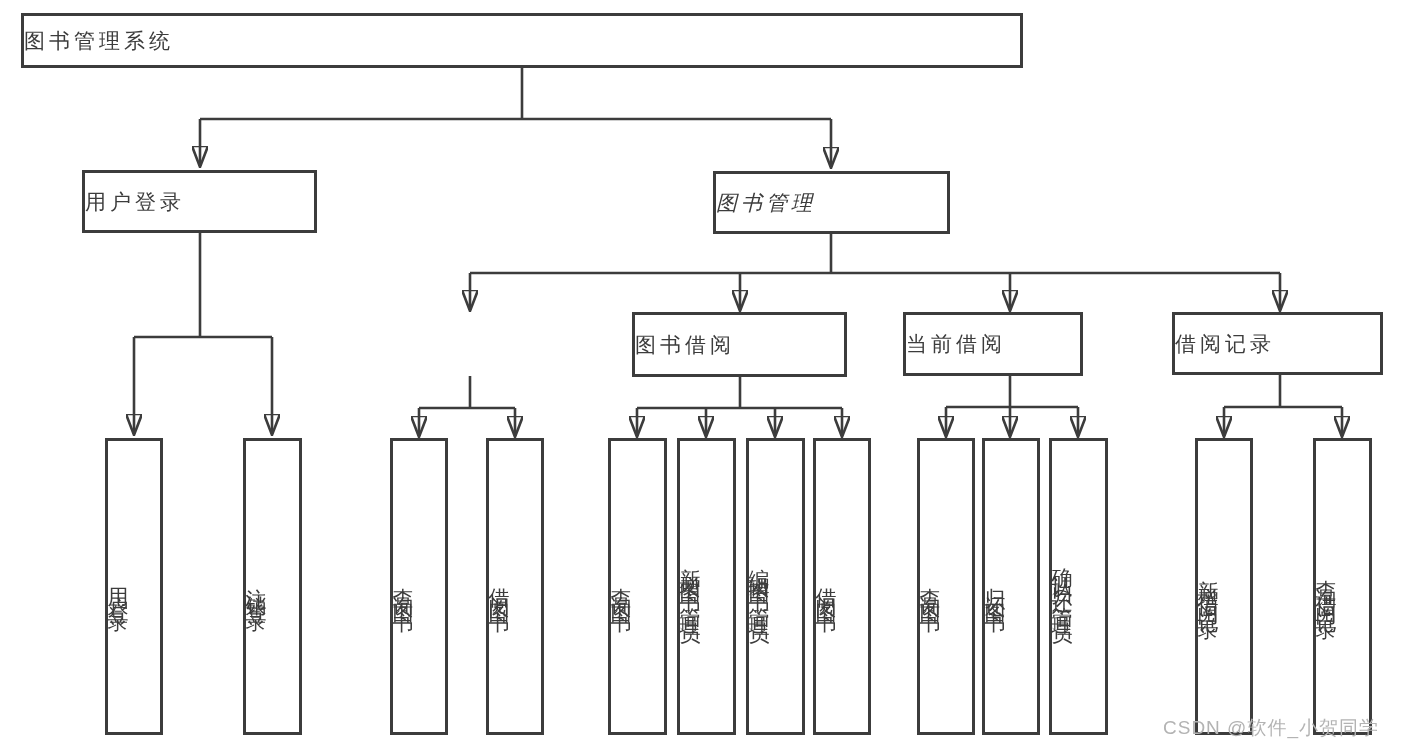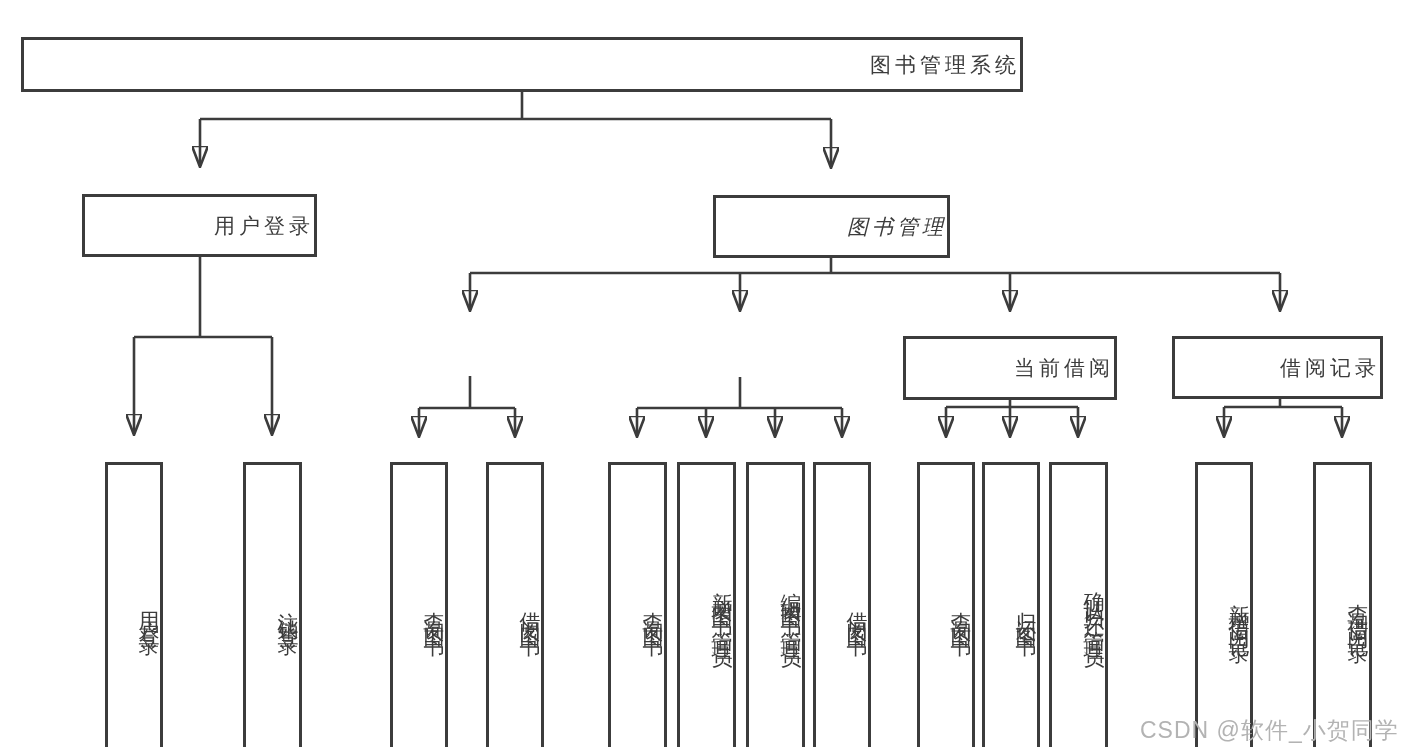--- a/index.html
+++ b/index.html
@@ -18,23 +18,22 @@
     width: 1405px; height: 747px;
   }
   #edges path { stroke: #3c3c3c; stroke-width: 2.6; fill: none; }
   .box {
     position: absolute;
     box-sizing: border-box;
     background: #ffffff;
     border: 3px solid #3c3c3c;
     display: flex;
     align-items: center;
-    justify-content: flex-end;
+    justify-content: flex-start;
     text-align: center;
-    margin-top: 24px;
   }
   .hlabel {
     font-size: 21px;
     letter-spacing: 4px;
     white-space: nowrap;
     color: #3c3c3c;
   }
   .leaf .vlabel {
     writing-mode: vertical-rl;
     text-orientation: mixed;
@@ -42,22 +41,22 @@
     letter-spacing: 8px;
     line-height: 1.0;
     color: #3c3c3c;
     white-space: nowrap;
   }
   #watermark {
     position: absolute;
     left: 1140px;
     top: 715px;
     width: 262px;
-    text-align: left;
-    font-size: 23px;
+    text-align: center;
+    font-size: 19px;
     letter-spacing: 1px;
     color: #b3b3b3;
     white-space: nowrap;
   }
 </style>
 </head>
 <body>
 
 <div id="stage">
 
@@ -106,21 +105,24 @@
     <span class="hlabel">图书管理系统</span>
   </div>
 
   <div class="box" style="left:82px; top:170px; width:235px; height:63px;">
     <span class="hlabel">用户登录</span>
   </div>
   <div class="box" style="left:713px; top:171px; width:237px; height:63px;font-style:italic;">
     <span class="hlabel">图书管理</span>
   </div>
 
-  <div class="box" style="left:903px; top:312px; width:214px; height:64px;">
+  <div class="box" style="left:632px; top:312px; width:215px; height:65px;">
+    <span class="hlabel">图书借阅</span>
+  </div>
+  <div class="box" style="left:903px; top:312px; width:180px; height:64px;">
     <span class="hlabel">当前借阅</span>
   </div>
   <div class="box" style="left:1172px; top:312px; width:211px; height:63px;">
     <span class="hlabel">借阅记录</span>
   </div>
 
   <div class="box leaf" style="left:105px; top:438px; width:58px; height:297px;">
     <span class="vlabel">用户登录</span>
   </div>
   <div class="box leaf" style="left:243px; top:438px; width:59px; height:297px;">

